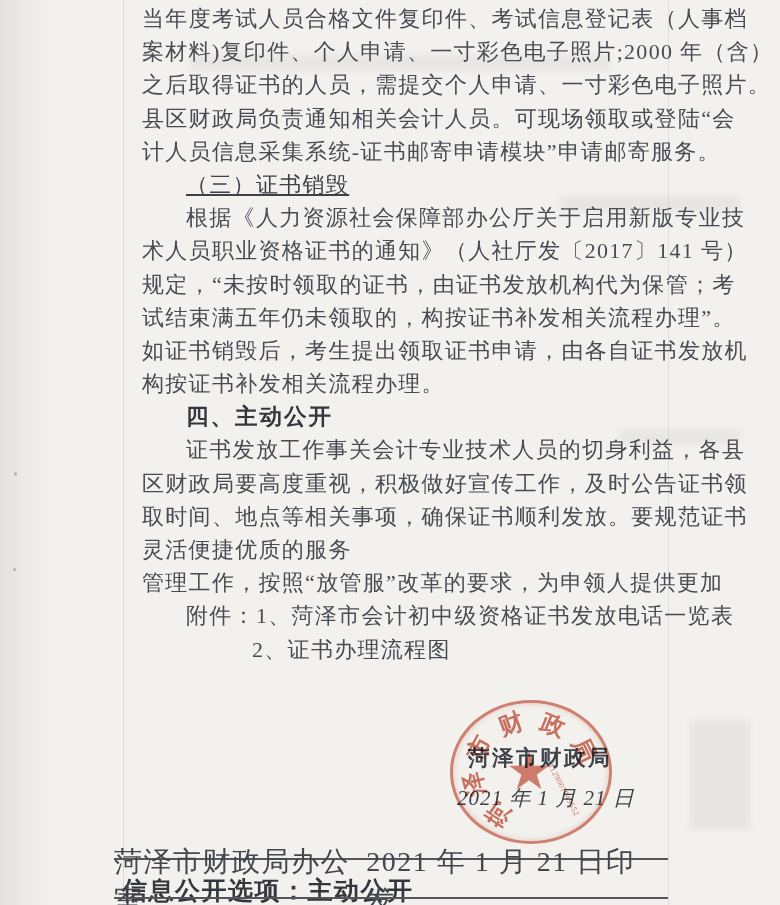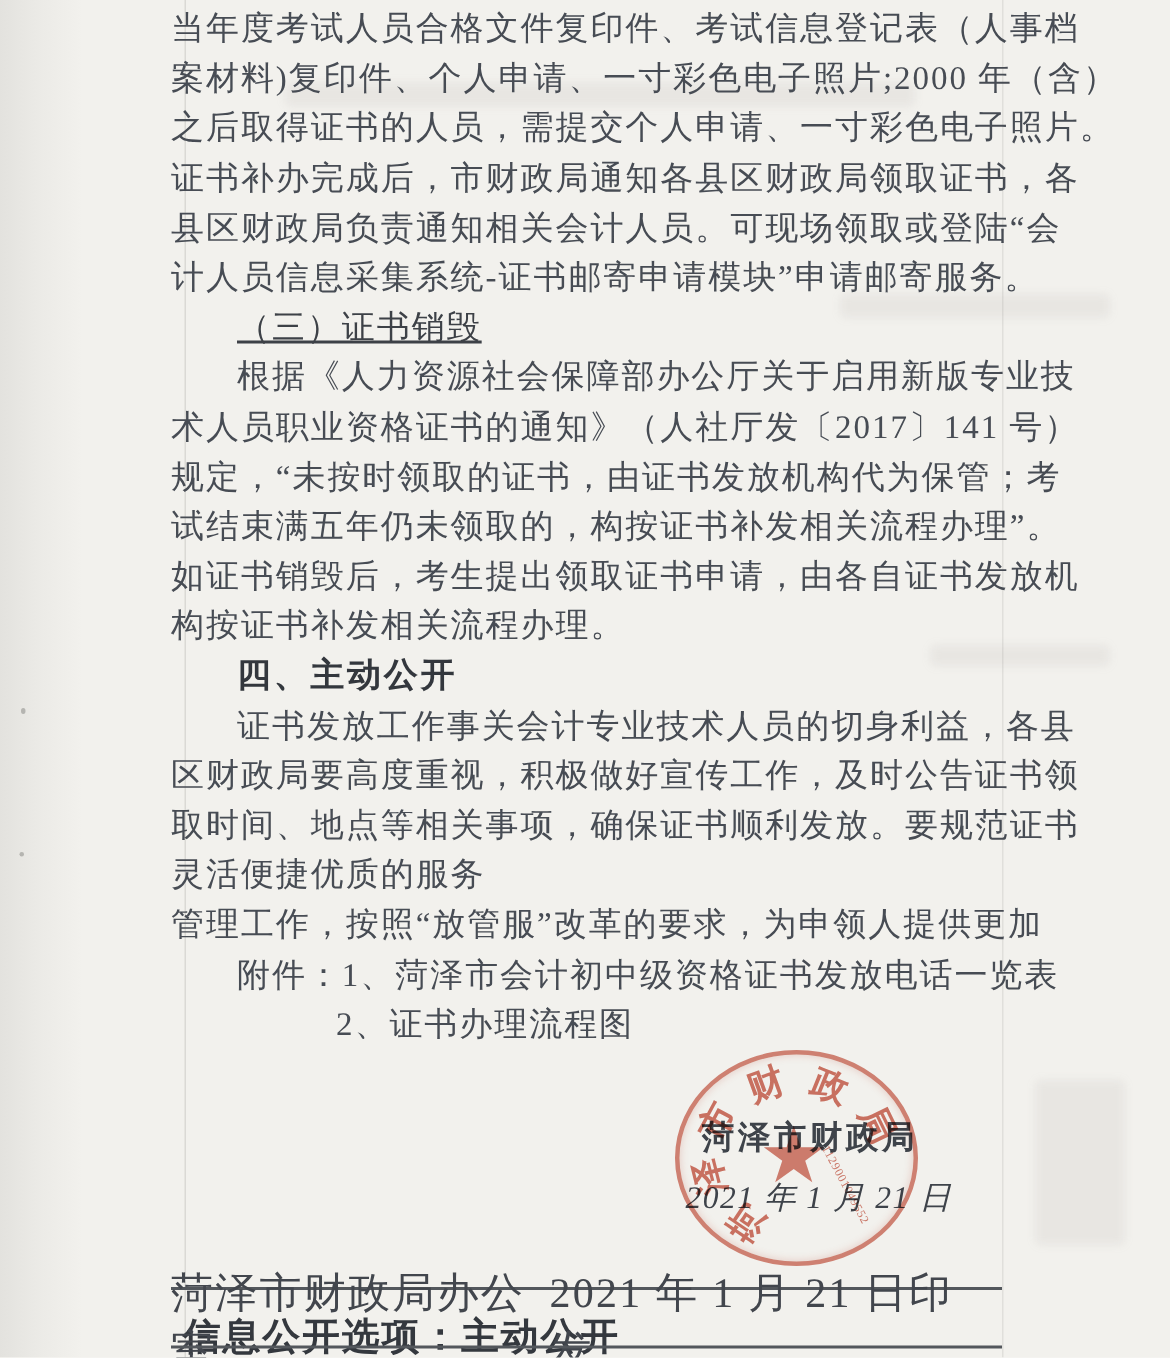--- a/index.html
+++ b/index.html
@@ -22,21 +22,21 @@
   .ghost{position:absolute;background:rgba(150,140,135,0.10);filter:blur(3px);border-radius:4px;}
 
   
   .doc-lines{
     position:absolute;left:114px;top:2px;width:558px;
     font-size:22px;line-height:33.2px;
     color:#474c54;
     letter-spacing:1.3px;
     text-align:justify;
   }
-  .line{height:33.2px;white-space:nowrap;}
+  .line{height:33.2px;white-space:nowrap;margin-left:28px;}
   .line.indent{padding-left:44px;}
   .line.indent2{padding-left:110px;}
   .line.kaiti{color:#3d4147;text-decoration:underline;}
   .line.bold{
     font-family:"Liberation Sans","DejaVu Sans",sans-serif;
     font-weight:700;color:#33373d;letter-spacing:2px;font-size:22.5px;
   }
 
   .sign-org{
     position:absolute;left:468px;top:743px;
@@ -103,21 +103,20 @@
   <div class="ghost" style="left:560px;top:196px;width:180px;height:16px;"></div>
   <div class="ghost" style="left:620px;top:430px;width:120px;height:14px;"></div>
   <div class="ghost" style="left:690px;top:720px;width:60px;height:110px;"></div>
   <div class="speck" style="left:14px;top:472px;width:3px;height:4px;"></div>
   <div class="speck" style="left:13px;top:568px;width:3px;height:3px;"></div>
 
   <div class="doc-lines" id="doc-lines">
       <div class="line body">当年度考试人员合格文件复印件、考试信息登记表（人事档</div>
       <div class="line body">案材料)复印件、个人申请、一寸彩色电子照片;2000 年（含）</div>
       <div class="line body">之后取得证书的人员，需提交个人申请、一寸彩色电子照片。</div>
-      <div class="line body">证书补办完成后，市财政局通知各县区财政局领取证书，各</div>
       <div class="line body">县区财政局负责通知相关会计人员。可现场领取或登陆“会</div>
       <div class="line body">计人员信息采集系统-证书邮寄申请模块”申请邮寄服务。</div>
       <div class="line kaiti indent">（三）证书销毁</div>
       <div class="line body indent">根据《人力资源社会保障部办公厅关于启用新版专业技</div>
       <div class="line body">术人员职业资格证书的通知》（人社厅发〔2017〕141 号）</div>
       <div class="line body">规定，“未按时领取的证书，由证书发放机构代为保管；考</div>
       <div class="line body">试结束满五年仍未领取的，构按证书补发相关流程办理”。</div>
       <div class="line body">如证书销毁后，考生提出领取证书申请，由各自证书发放机</div>
       <div class="line body">构按证书补发相关流程办理。</div>
       <div class="line bold indent">四、主动公开</div>

